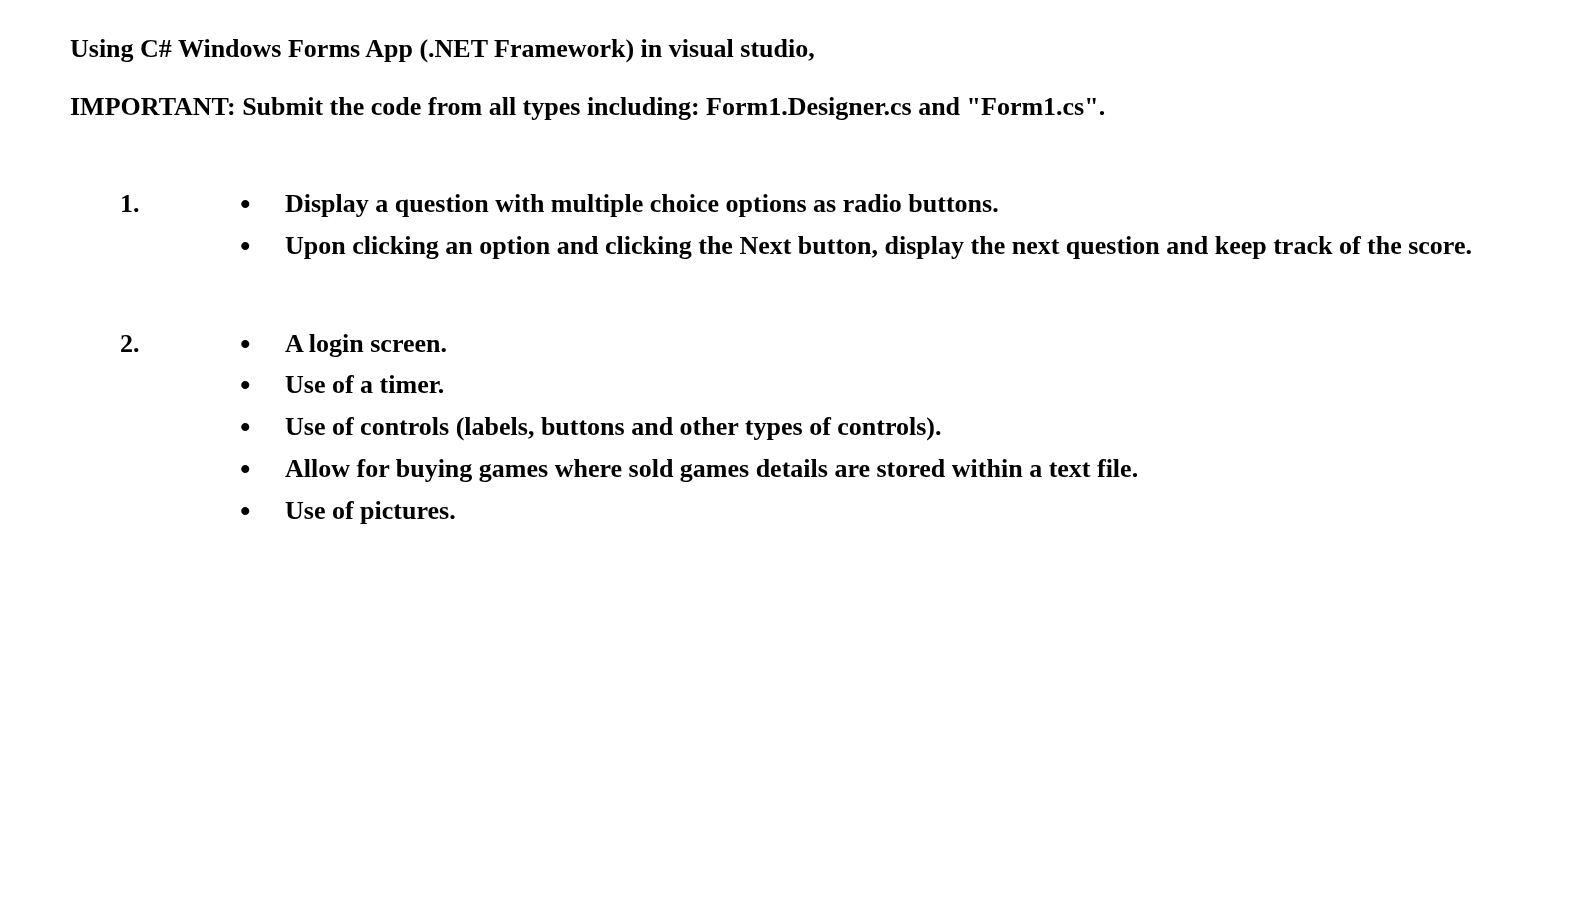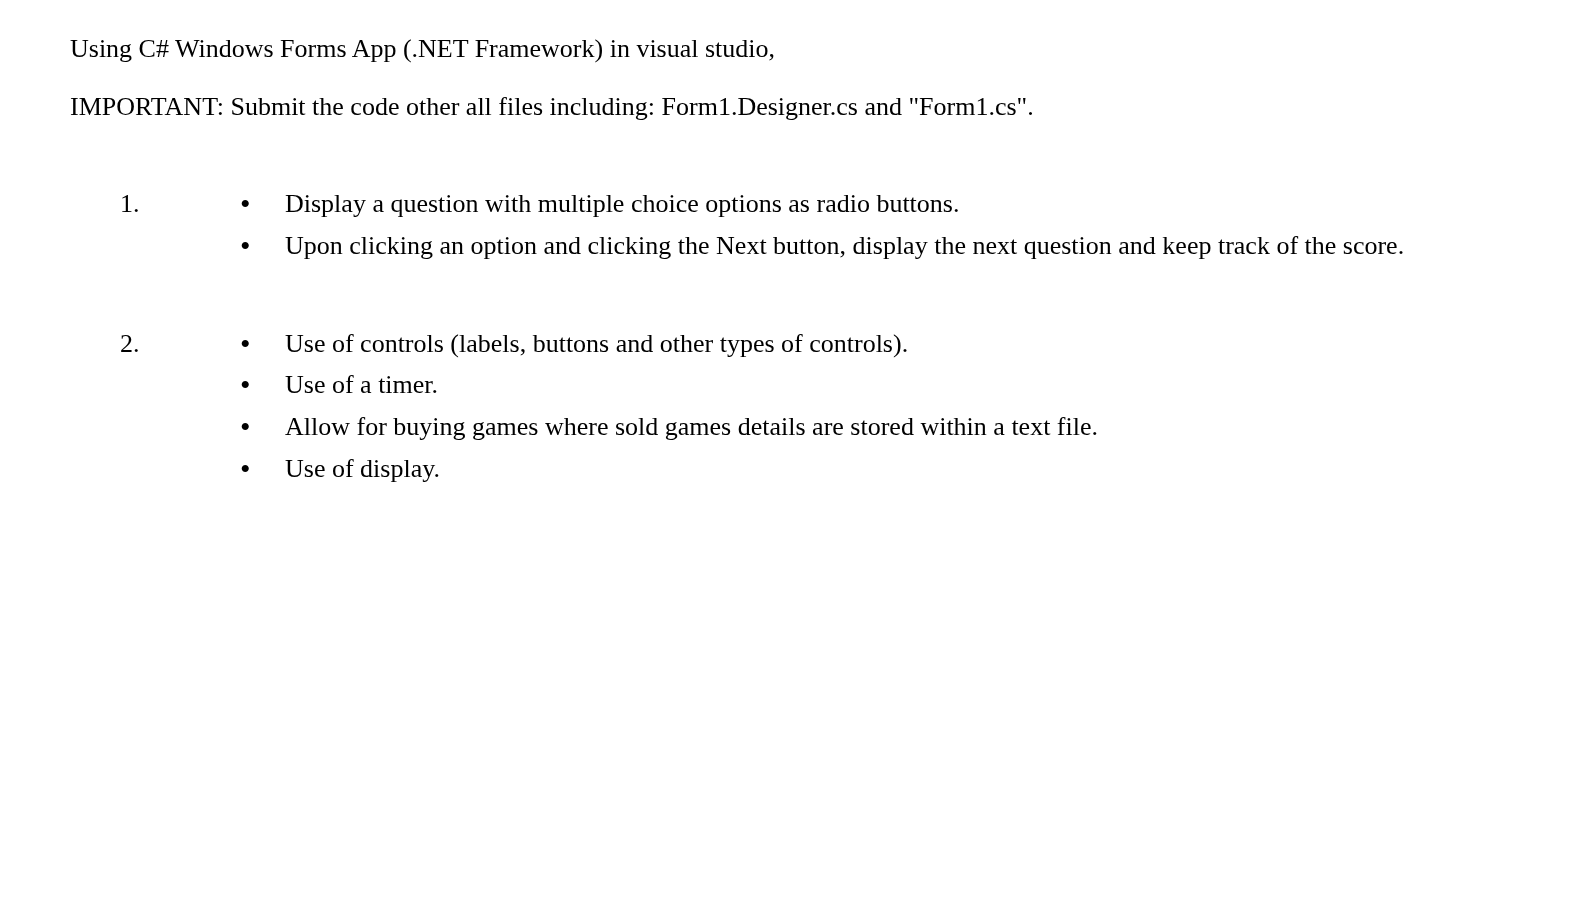--- a/index.html
+++ b/index.html
@@ -1,18 +1,19 @@
 <!DOCTYPE html>
 <html><head>
   <meta charset="utf-8">
   <style>
     * {
       margin: 0;
       padding: 0;
       box-sizing: border-box;
+      font-weight: bold;
     }
     body {
       font-family: "Times New Roman", Times, serif;
       font-size: 26px;
       line-height: 1.45;
       color: #000;
       background: #fff;
       padding: 30px 70px;
       width: 1569px;
     }
@@ -52,32 +53,33 @@
       left: 10px;
       top: -2px;
       font-size: 30px;
       line-height: 1.4;
     }
   </style>
 </head>
 <body>
 
 <p class="intro-line">Using C# Windows Forms App (.NET Framework) in visual studio,</p>
-<p class="important-line">IMPORTANT: Submit the code other all files including: Form1.Designer.cs and "Form1.cs".</p>
+<p class="important-line">IMPORTANT: Submit the code from all types including: Form1.Designer.cs and "Form1.cs".</p>
 
 <ol class="numbered-list">
   <li class="numbered-item">
     <span class="num">1.</span>
     <ul class="bullet-list">
       <li class="bullet-item">Display a question with multiple choice options as radio buttons.</li>
       <li class="bullet-item">Upon clicking an option and clicking the Next button, display the next question and keep track of the score.</li>
     </ul>
   </li>
   <li class="numbered-item">
     <span class="num">2.</span>
     <ul class="bullet-list">
+      <li class="bullet-item">A login screen.</li>
+      <li class="bullet-item">Use of a timer.</li>
       <li class="bullet-item">Use of controls (labels, buttons and other types of controls).</li>
-      <li class="bullet-item">Use of a timer.</li>
       <li class="bullet-item">Allow for buying games where sold games details are stored within a text file.</li>
-      <li class="bullet-item">Use of display.</li>
+      <li class="bullet-item">Use of pictures.</li>
     </ul>
   </li>
 </ol>
 
 </body></html>

